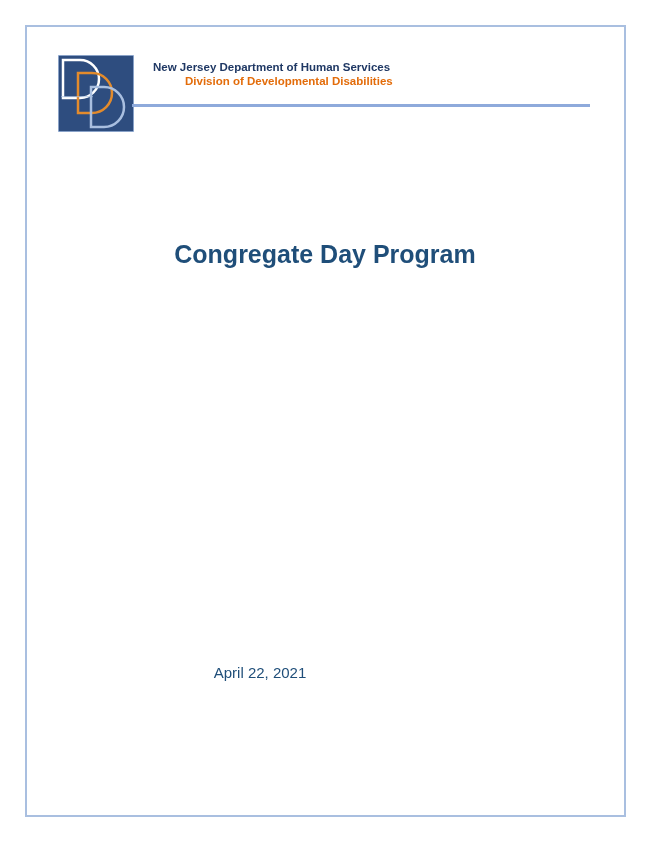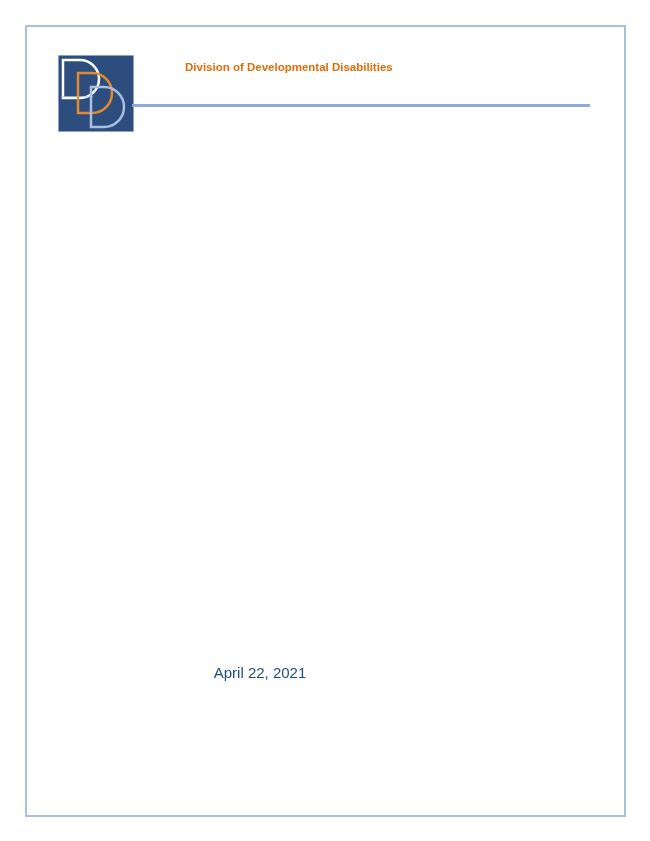--- a/index.html
+++ b/index.html
@@ -84,21 +84,23 @@
     <path d="M5 5 H22 A19 19 0 0 1 22 43 H5 Z" fill="none" stroke="#ffffff" stroke-width="2.5"></path>
 
     <path d="M20 18 H34 A20 20 0 0 1 34 58 H20 Z" fill="none" stroke="#e38b2c" stroke-width="2.5"></path>
 
     <path d="M33 32 H46 A20 20 0 0 1 46 72 H33 Z" fill="none" stroke="#a9bfe0" stroke-width="2.5"></path>
     <rect x="3" y="41" width="32" height="1.2" fill="#a9bfe0" opacity="0.6"></rect>
   </svg>
 </div>
 
 <div class="header-text">
+  <div class="org-name">New Jersey Department of Human Services</div>
   <div class="division-name">Division of Developmental Disabilities</div>
 </div>
 
 <div class="header-rule"></div>
 
 <div class="title">
+  <div>Congregate Day Program</div>
 </div>
 
 <div class="date">April 22, 2021</div>
 
 </body></html>

